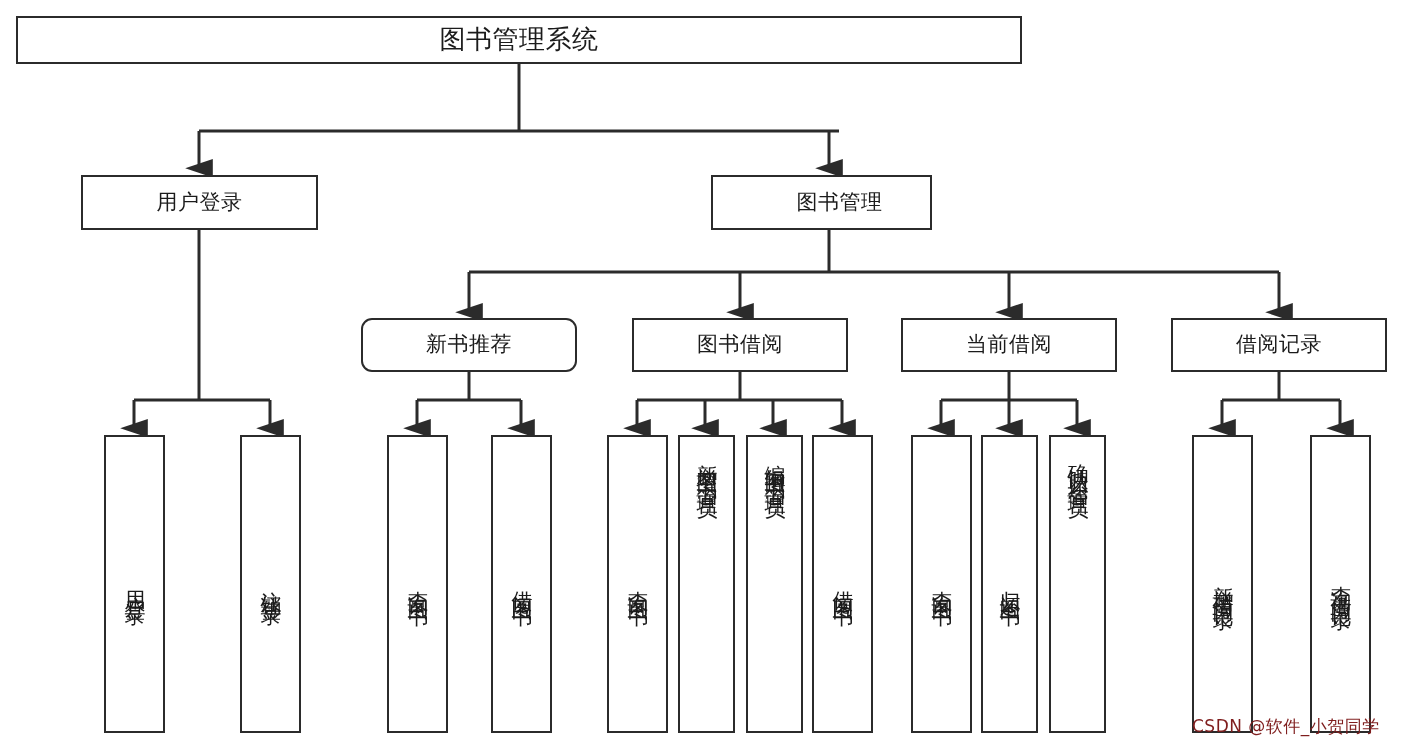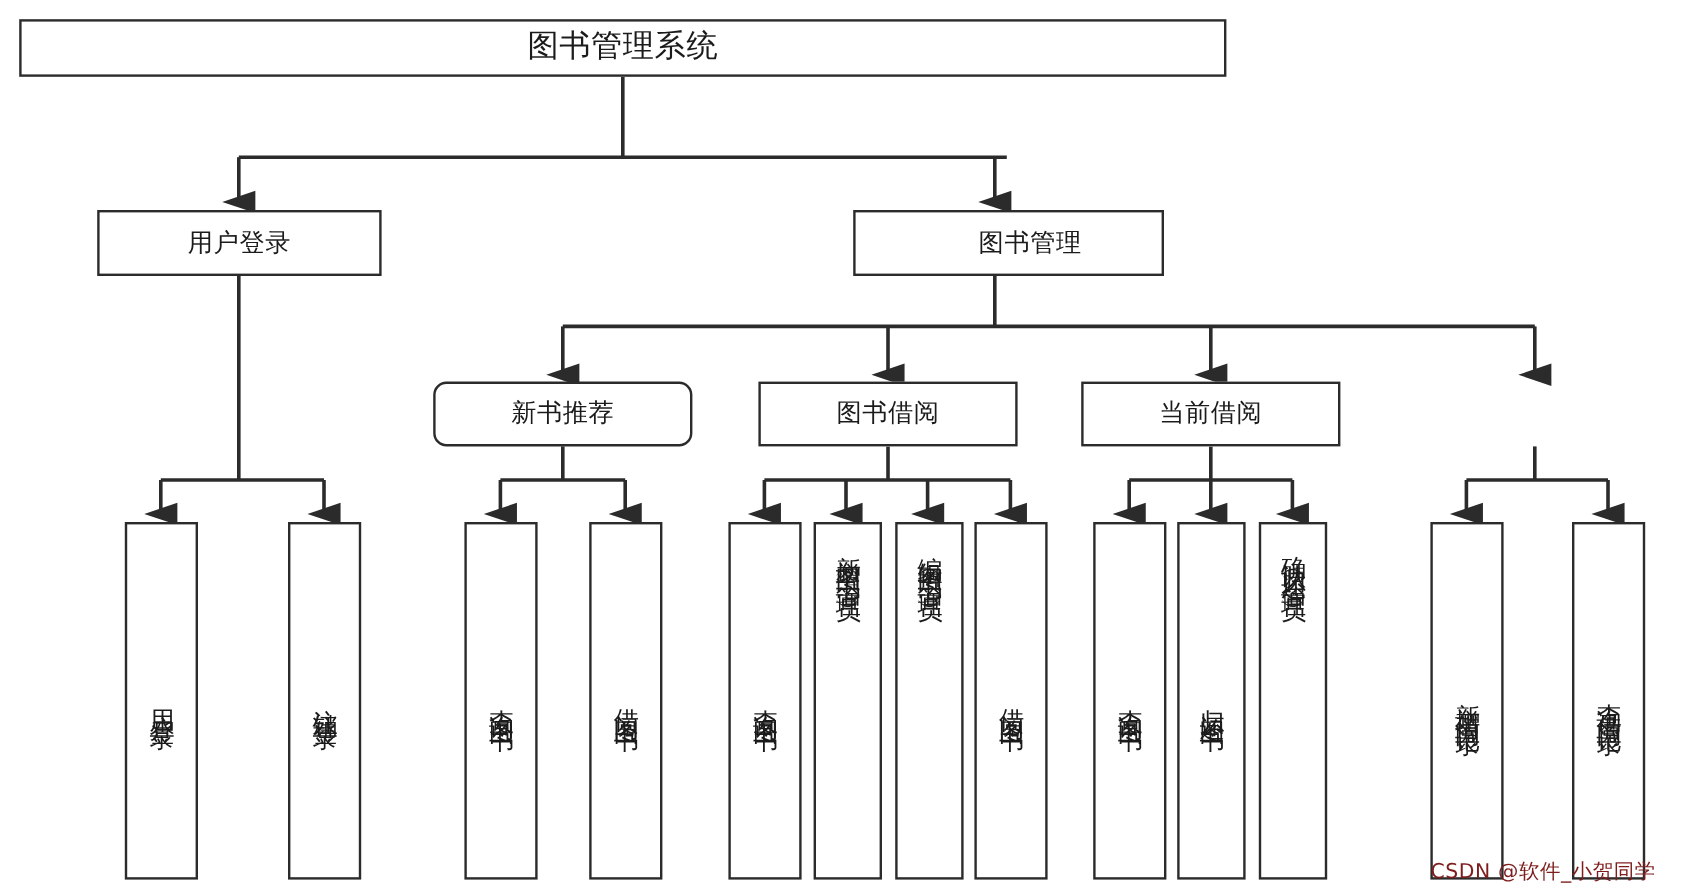--- a/index.html
+++ b/index.html
@@ -131,33 +131,36 @@
     </g>
   </svg>
 
   <div class="node horiz root" style="left:16px; top:16px; width:1006px; height:48px;">
     <span class="label">图书管理系统</span>
   </div>
 
   <div class="node horiz" style="left:81px; top:175px; width:237px; height:55px;">
     <span class="label">用户登录</span>
   </div>
-  <div class="node horiz" style="left:711px; top:175px; width:259px; height:55px;padding-left:36px;">
+  <div class="node horiz" style="left:711px; top:175px; width:221px; height:55px;padding-left:36px;">
     <span class="label">图书管理</span>
   </div>
 
   <div class="node horiz" style="left:361px; top:318px; width:216px; height:54px;border-radius:11px;">
     <span class="label">新书推荐</span>
   </div>
   <div class="node horiz" style="left:901px; top:318px; width:216px; height:54px;">
     <span class="label">当前借阅</span>
   </div>
   <div class="node horiz" style="left:632px; top:318px; width:216px; height:54px;">
     <span class="label">图书借阅</span>
   </div>
+  <div class="node horiz" style="left:1171px; top:318px; width:216px; height:54px;">
+    <span class="label">借阅记录</span>
+  </div>
 
   <div class="node vert center" style="left:104px; top:435px; width:61px; height:298px;">
     <span class="label">用户登录</span>
   </div>
   <div class="node vert center" style="left:240px; top:435px; width:61px; height:298px;">
     <span class="label">注销登录</span>
   </div>
 
   <div class="node vert center" style="left:387px; top:435px; width:61px; height:298px;">
     <span class="label">查询图书</span>

